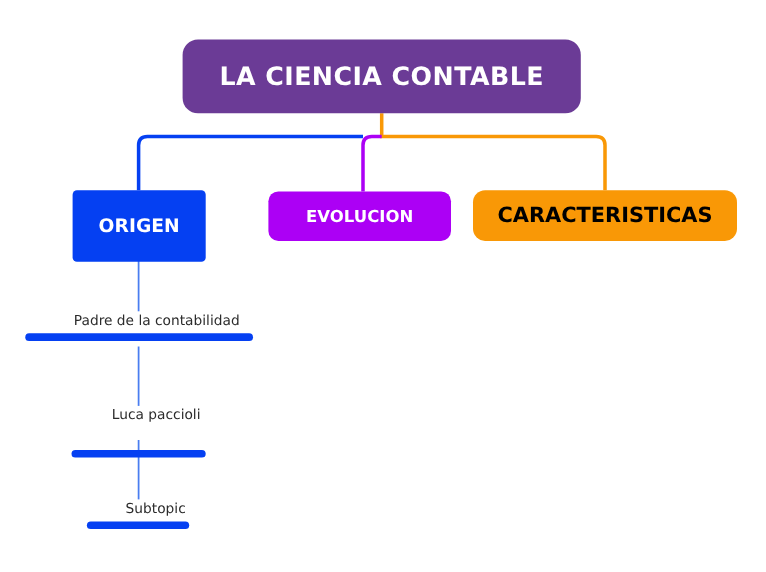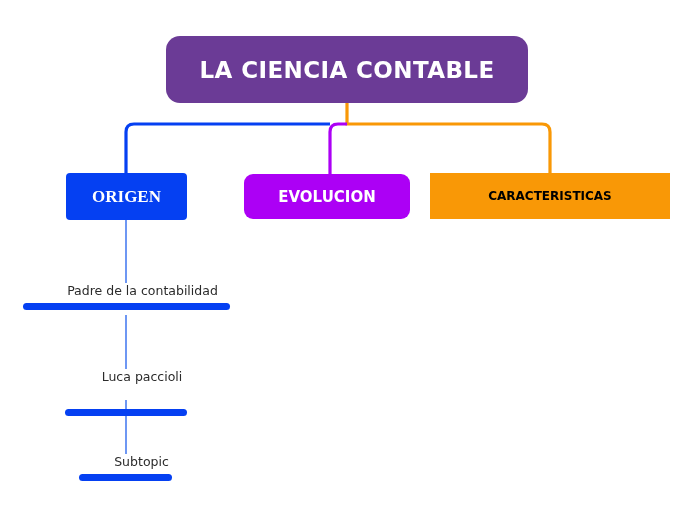--- a/index.html
+++ b/index.html
@@ -43,48 +43,47 @@
     border-radius: 14px;
     color: #ffffff;
     font-size: 23px;
     font-weight: bold;
     letter-spacing: 0.4px;
   }
   .node-origen {
     left: 66px;
     top: 173px;
     width: 121px;
-    height: 47px;
+    height: 65px;
     background: #0540f2;
     border-radius: 4px;
     color: #ffffff;
     font-size: 17px;
     font-weight: bold;
-    font-family: Liberation Serif, serif;
   }
   .node-evolucion {
     left: 244px;
     top: 174px;
     width: 166px;
     height: 45px;
     background: #ac00f5;
     border-radius: 9px;
     color: #ffffff;
     font-size: 15px;
     font-weight: bold;
   }
   .node-caracteristicas {
     left: 430px;
     top: 173px;
     width: 240px;
     height: 46px;
     background: #f99806;
-    border-radius: 0;
+    border-radius: 11px;
     color: #000000;
-    font-size: 12px;
+    font-size: 19px;
     font-weight: bold;
   }
   .subtopic {
     position: absolute;
     z-index: 5;
     display: flex;
     flex-direction: column;
     align-items: center;
   }
   .subtopic-label {

